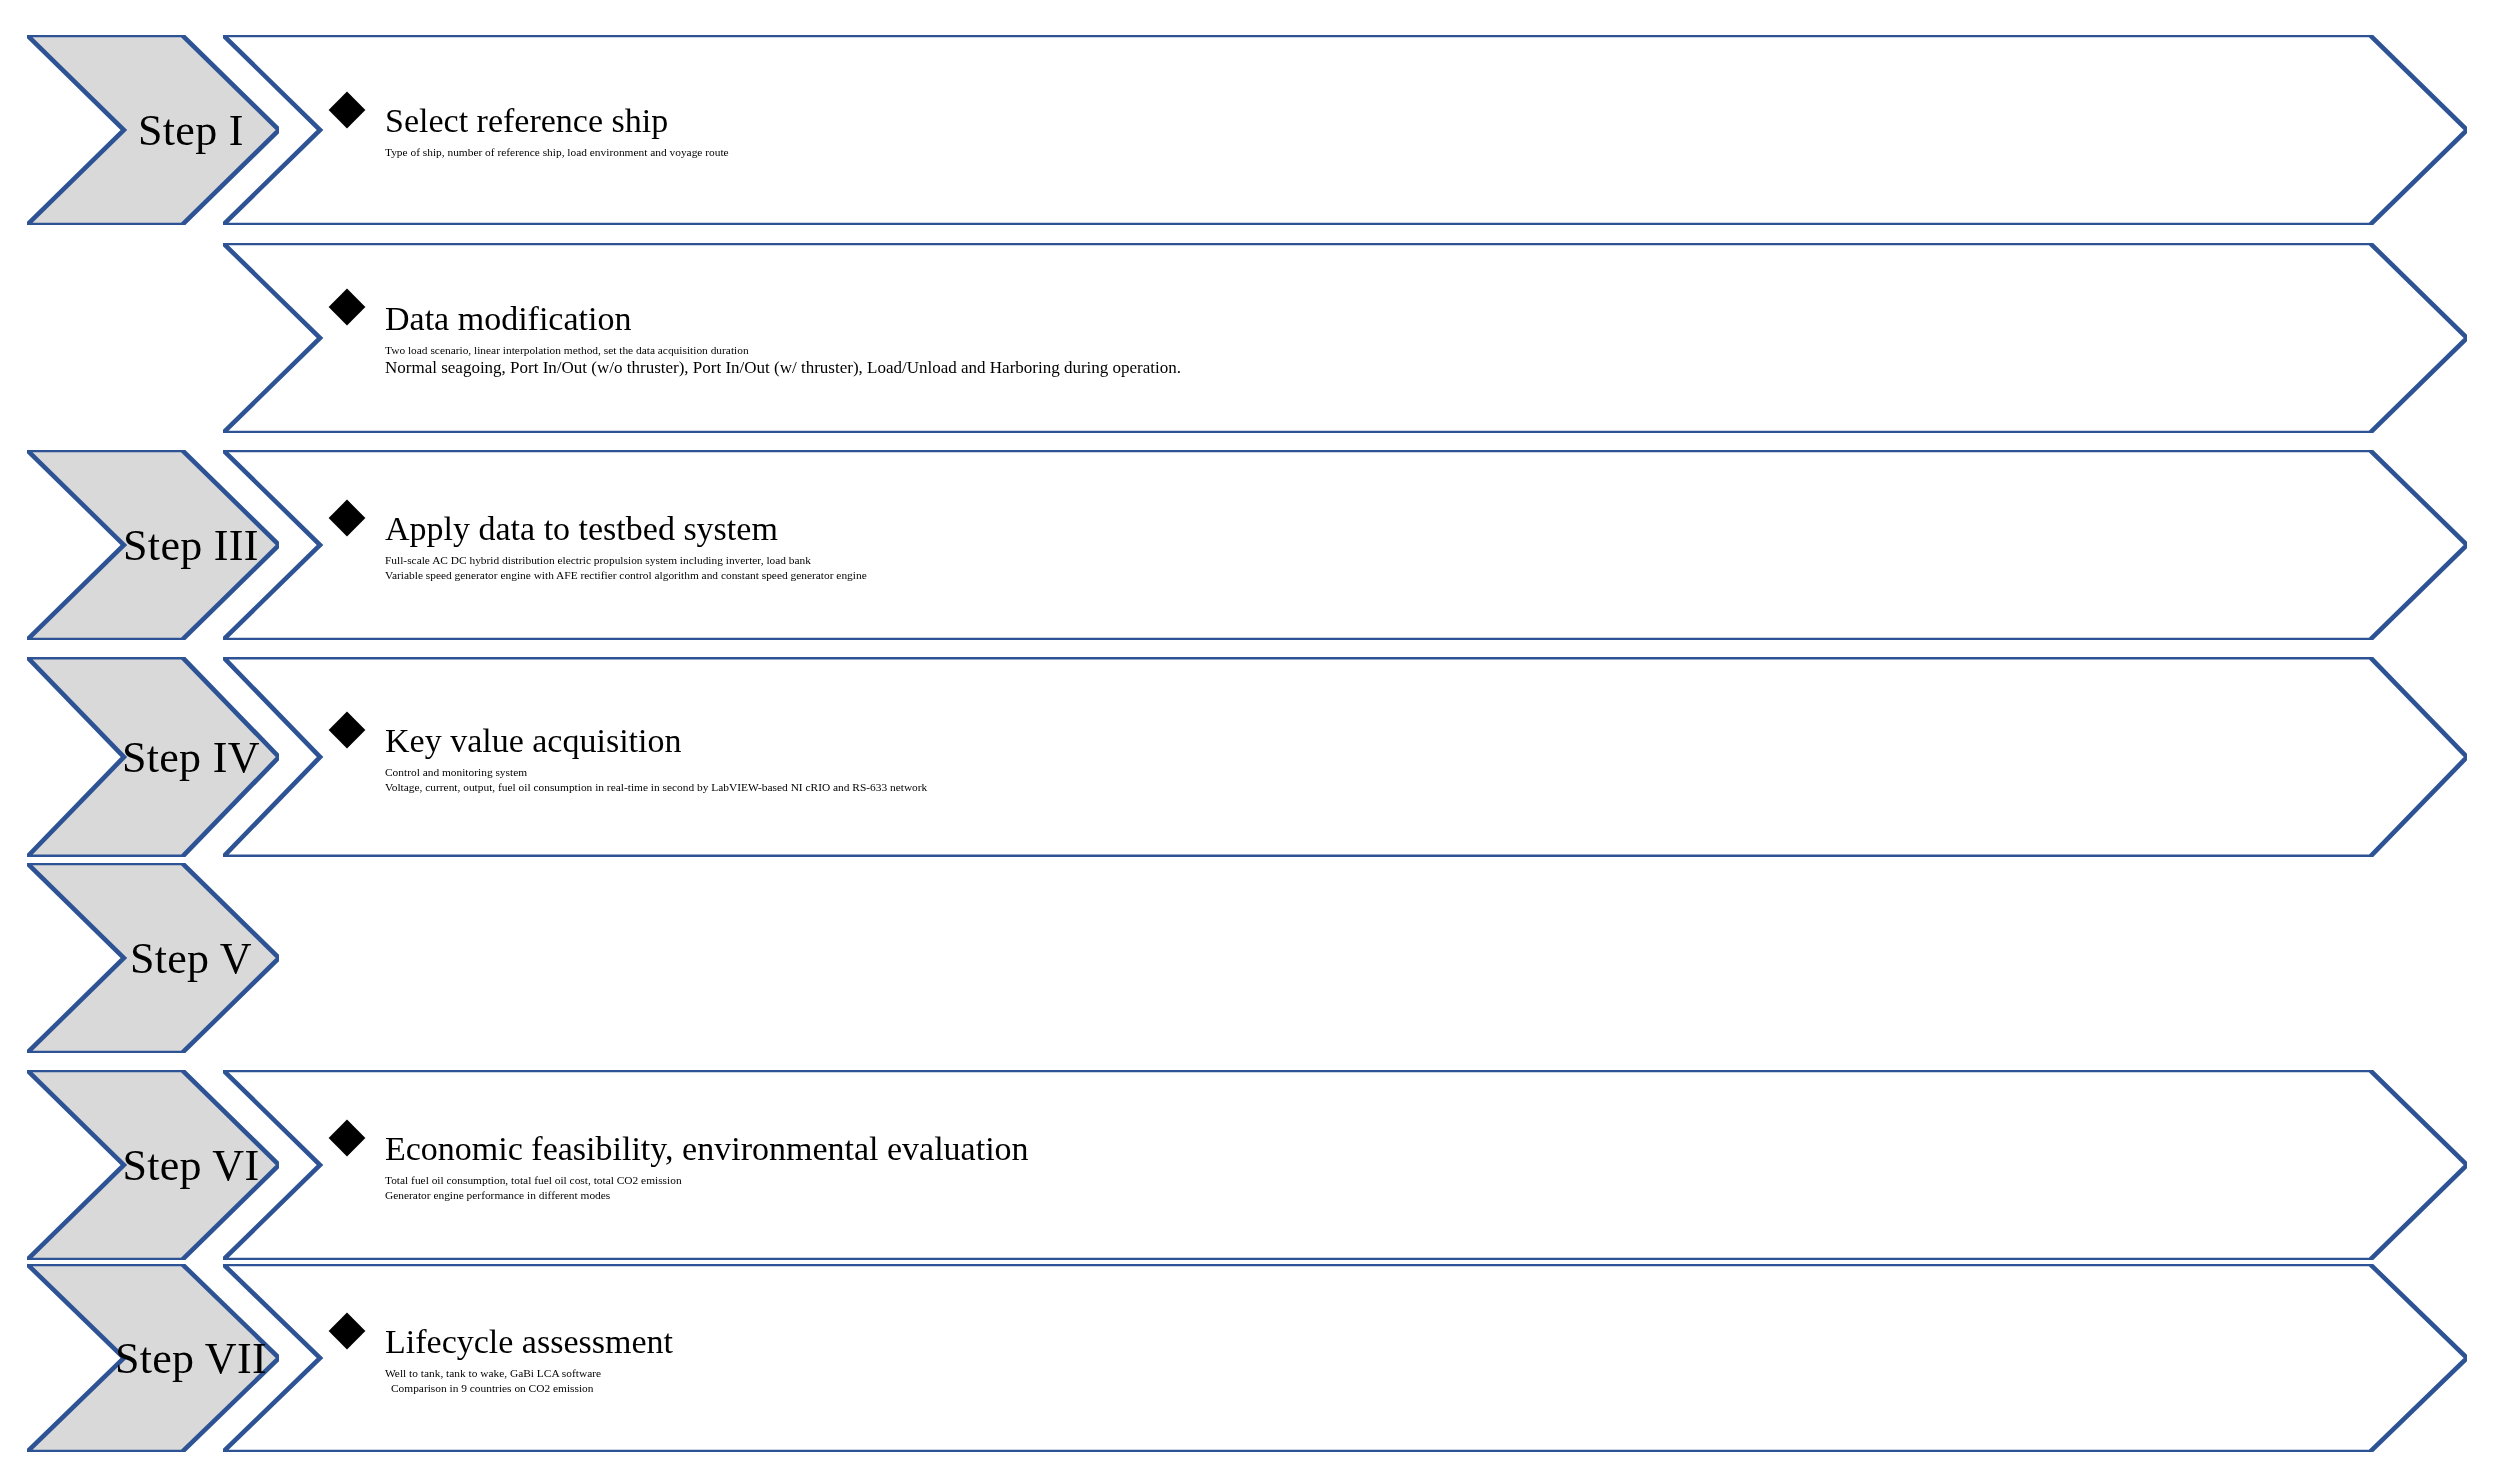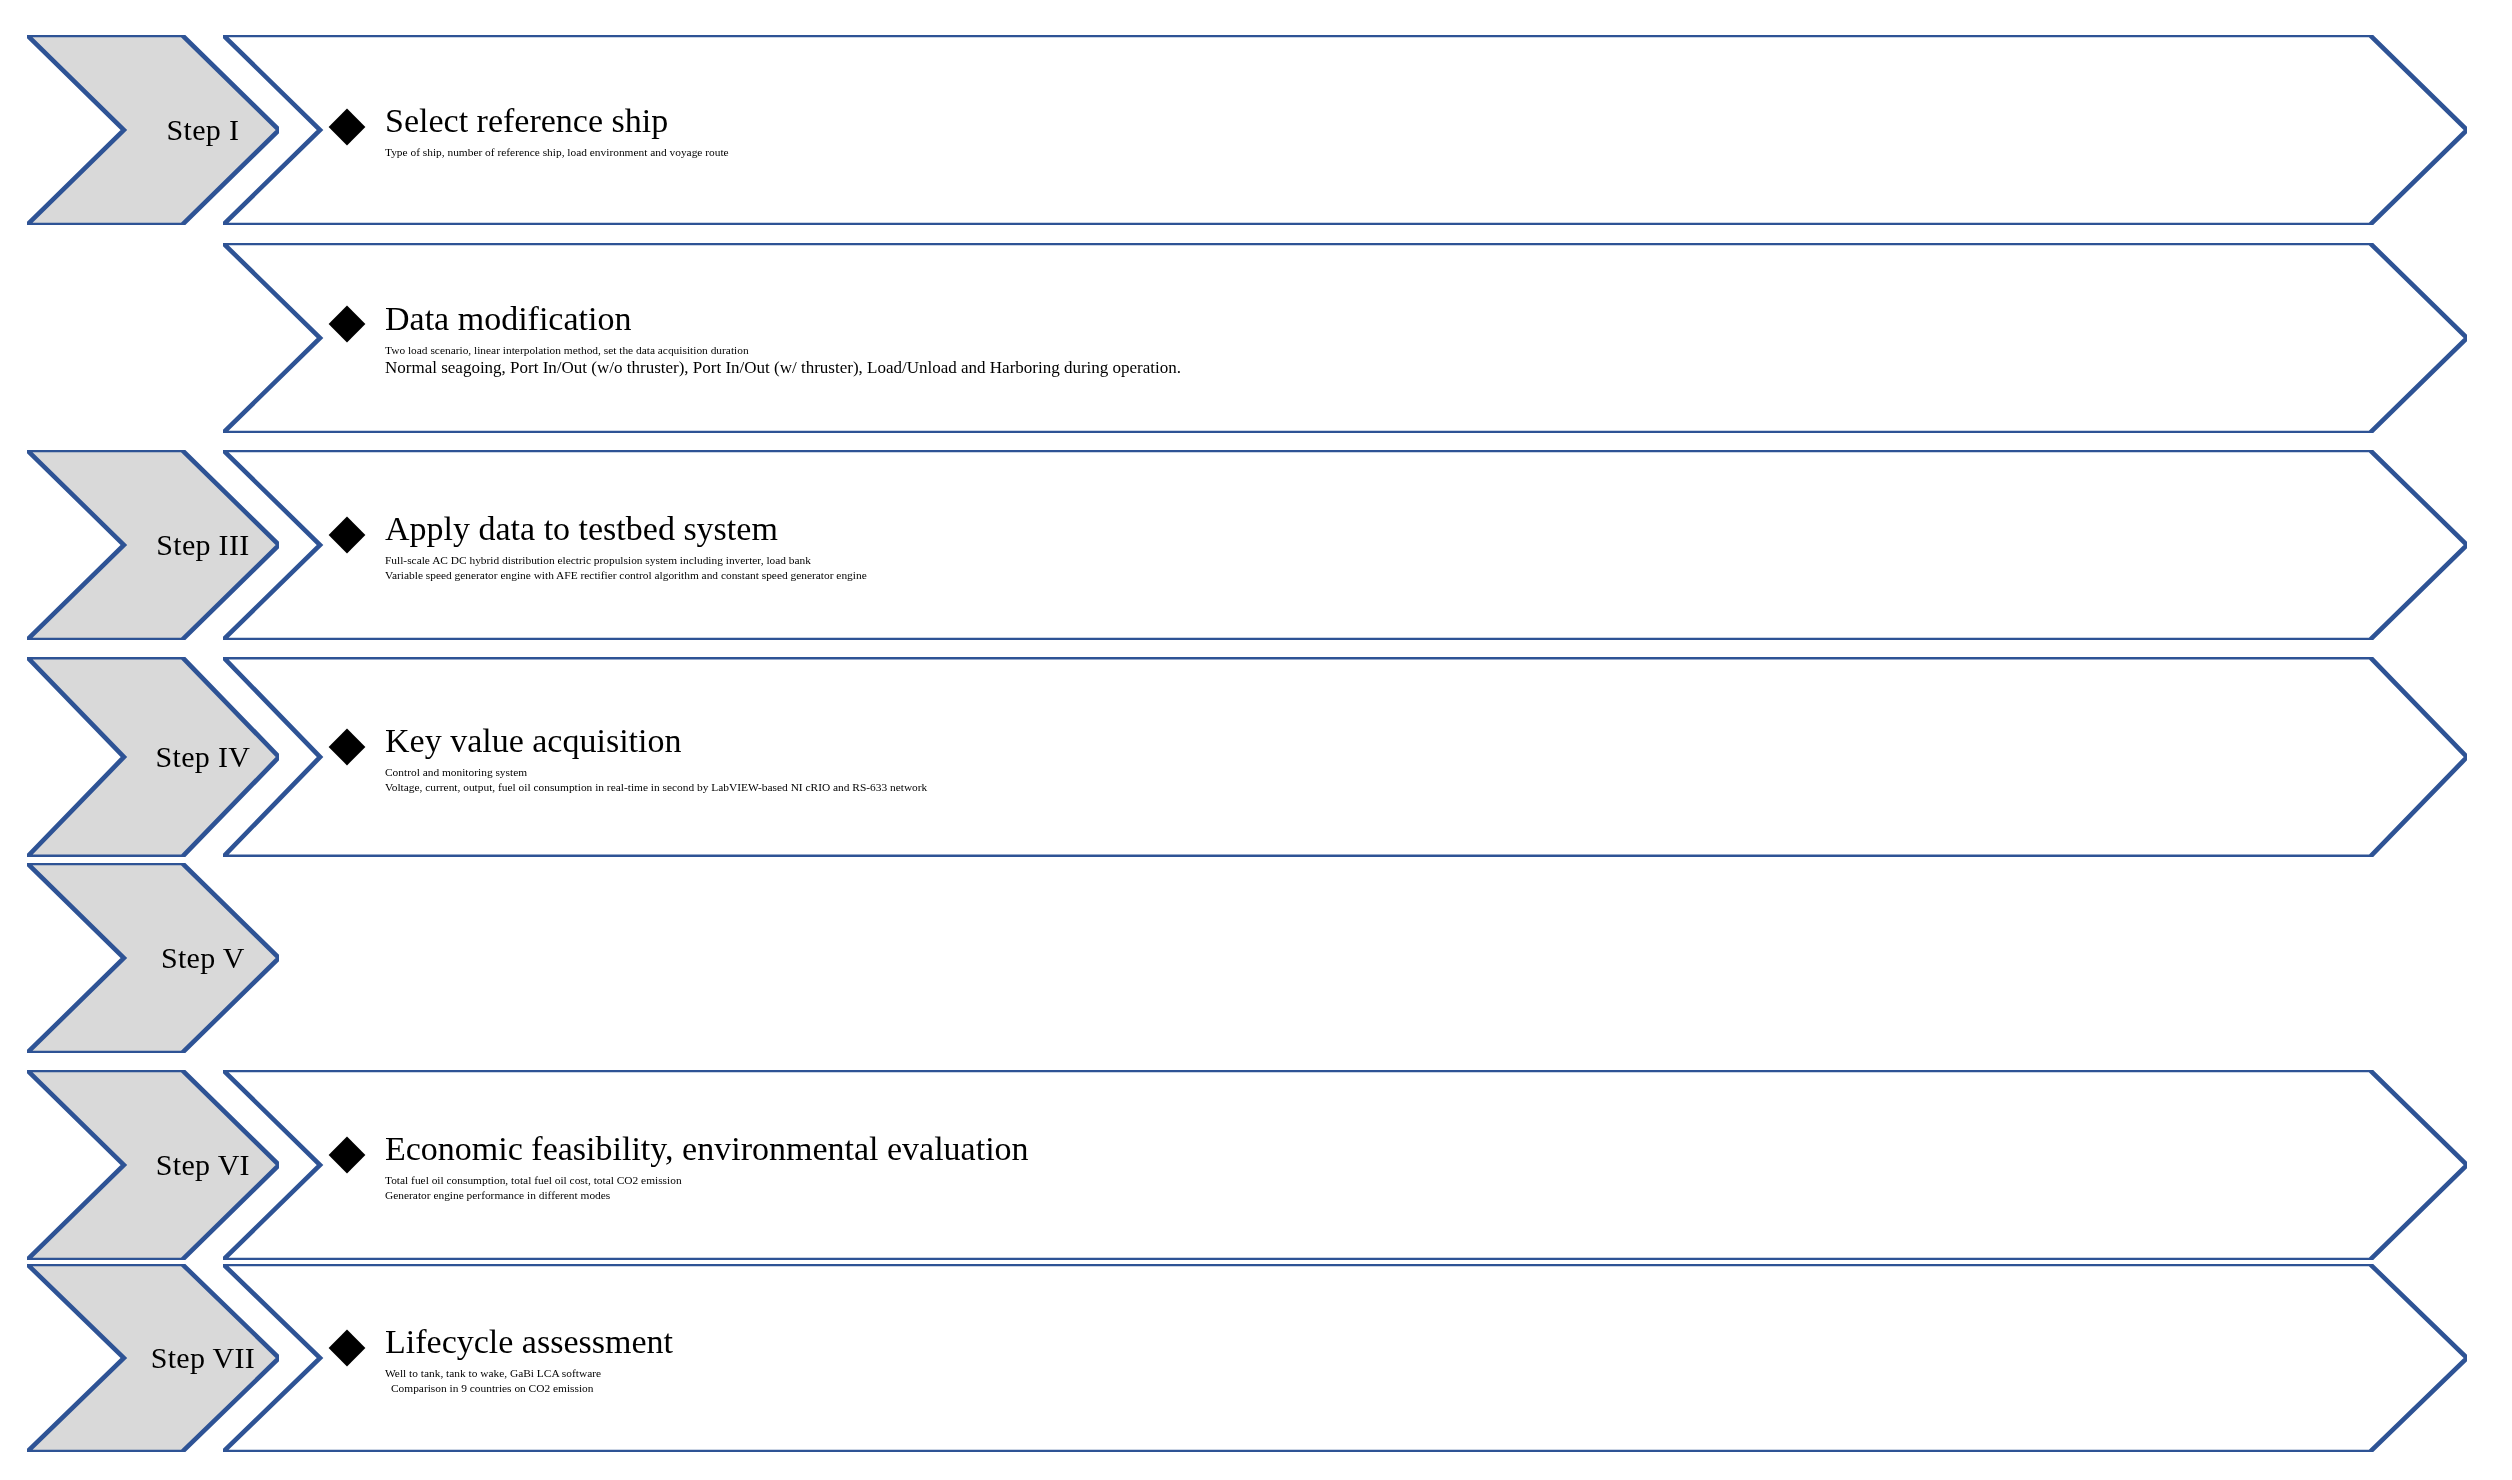--- a/index.html
+++ b/index.html
@@ -36,30 +36,30 @@
   }
   .step-badge svg {
     position: absolute;
     inset: 0;
     width: 100%;
     height: 100%;
     display: block;
   }
   .step-badge-label {
     position: absolute;
-    left: 12px;
+    left: 0;
     top: 0;
     width: 100%;
     height: 100%;
     display: flex;
     align-items: center;
     justify-content: center;
     padding-left: 75px;
     box-sizing: border-box;
-    font-size: 30px;
+    font-size: 44px;
     color: #000000;
     letter-spacing: 0.3px;
     white-space: nowrap;
     pointer-events: none;
   }
 
   
   .step-body {
     position: absolute;
     left: 223px;
@@ -82,21 +82,21 @@
     right: 23px;
     height: 100%;
     display: flex;
     flex-direction: column;
     justify-content: center;
     pointer-events: none;
   }
 
   .headline-row {
     display: flex;
-    align-items: flex-end;
+    align-items: flex-start;
     margin-bottom: 2.3px;
   }
   .bullet-diamond {
     flex: 0 0 auto;
     width: 26px;
     height: 26px;
     background: #000000;
     transform: rotate(45deg);
     margin-right: 25px;
     position: relative;

